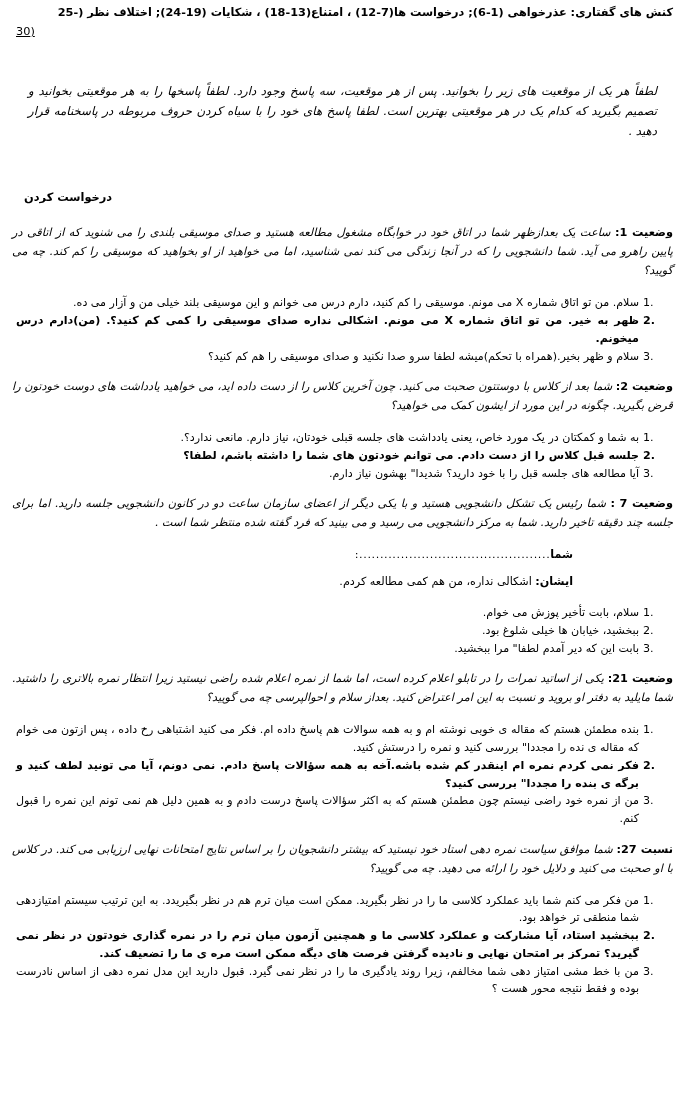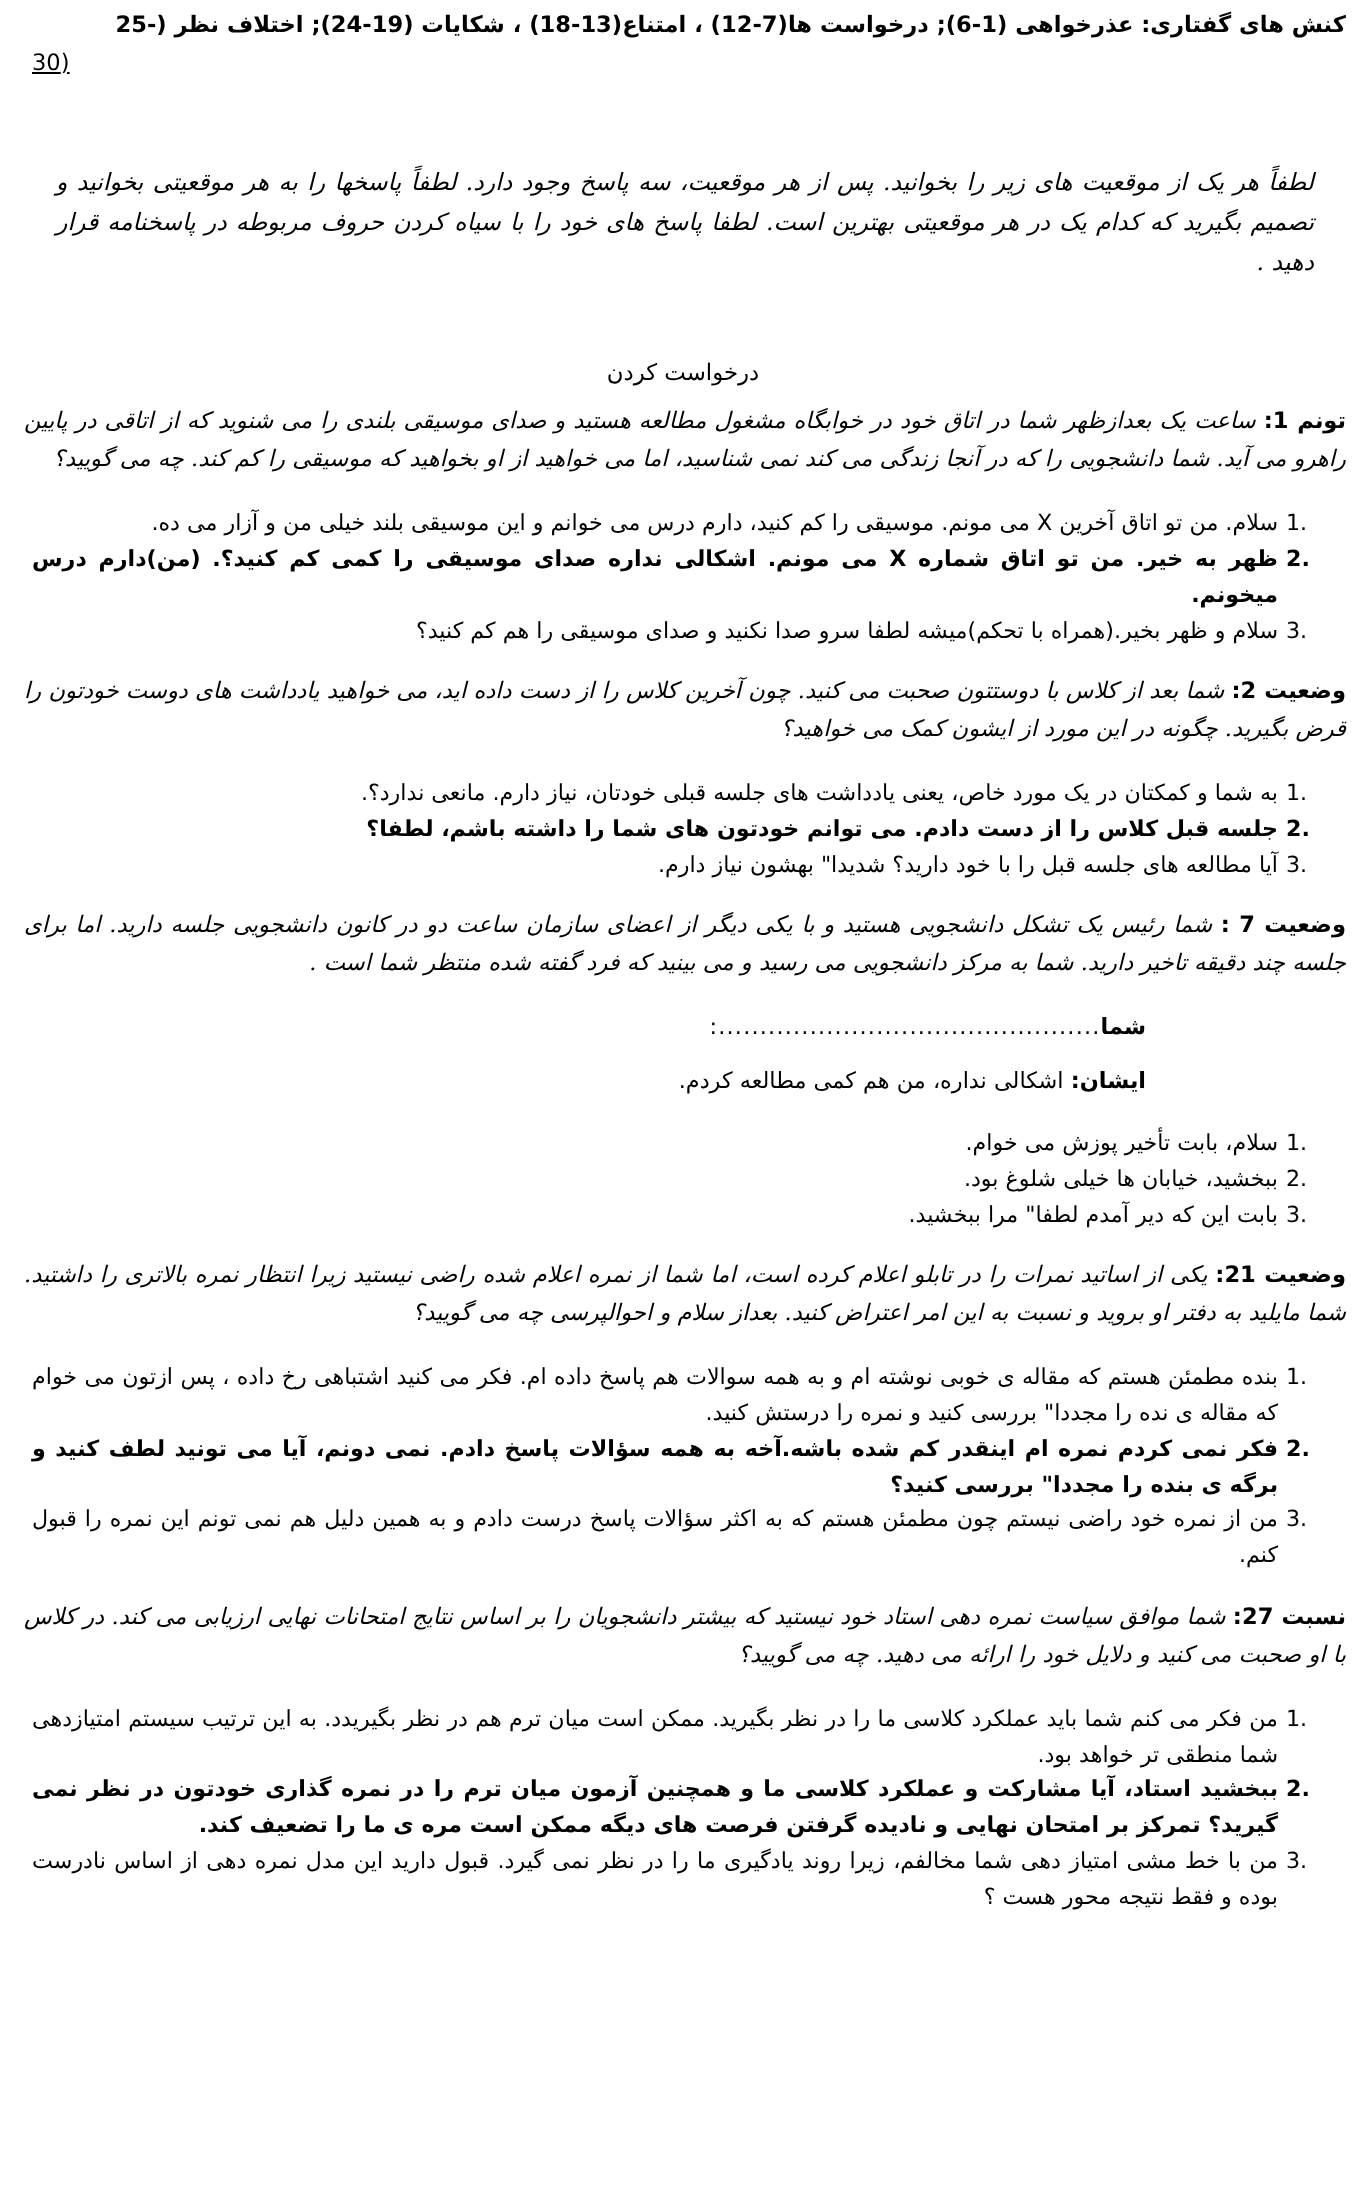--- a/index.html
+++ b/index.html
@@ -50,23 +50,23 @@
     font-style: italic;
     font-size: 11.8px;
     line-height: 1.72;
     text-align: justify;
     margin: 16px;
   }
 
   
   .section-heading {
     font-size: 11.4px;
-    font-weight: normal;
-    text-align: center;
-    margin: 1px;
+    font-weight: bold;
+    text-align: left;
+    margin: 12px;
     padding-right: 2px;
   }
 
   
   .situation {
     font-family: "DejaVu Serif", "Liberation Serif", serif;
     font-style: italic;
     font-size: 11.3px;
     line-height: 1.68;
     text-align: justify;
@@ -154,28 +154,28 @@
 
   <p class="instructions">لطفاً هر یک از موقعیت های زیر را بخوانید. پس از هر موقعیت، سه پاسخ وجود دارد. لطفاً پاسخها را به هر موقعیتی بخوانید و تصمیم بگیرید که کدام یک در هر موقعیتی بهترین است. لطفا پاسخ های خود را با سیاه کردن حروف مربوطه در پاسخنامه قرار دهید .</p>
 
   <div class="spacer-lg"></div>
 
   <p class="section-heading">درخواست کردن</p>
 
   <div class="spacer-sm"></div>
 
   <p class="situation">
-    <span class="sit-label">تونم 1:</span>
+    <span class="sit-label">وضعیت 1:</span>
     <span>ساعت یک بعدازظهر شما در اتاق خود در خوابگاه مشغول مطالعه هستید و صدای موسیقی بلندی را می شنوید که از اتاقی در پایین راهرو می آید. شما دانشجویی را که در آنجا زندگی می کند نمی شناسید، اما می خواهید از او بخواهید که موسیقی را کم کند. چه می گویید؟</span>
   </p>
   <div class="spacer-md"></div>
   <ol class="options">
     <li>
       <span class="num">1.</span>
-      <span>سلام. من تو اتاق آخرین X می مونم. موسیقی را کم کنید، دارم درس می خوانم و این موسیقی بلند خیلی من و آزار می ده.</span>
+      <span>سلام. من تو اتاق شماره X می مونم. موسیقی را کم کنید، دارم درس می خوانم و این موسیقی بلند خیلی من و آزار می ده.</span>
     </li>
     <li class="key">
       <span class="num">2.</span>
       <span>ظهر به خیر. من تو اتاق شماره X می مونم. اشکالی نداره صدای موسیقی را کمی کم کنید؟. (من)دارم درس میخونم.</span>
     </li>
     <li>
       <span class="num">3.</span>
       <span>سلام و ظهر بخیر.(همراه با تحکم)میشه لطفا سرو صدا نکنید و صدای موسیقی را  هم کم کنید؟</span>
     </li>
   </ol>

